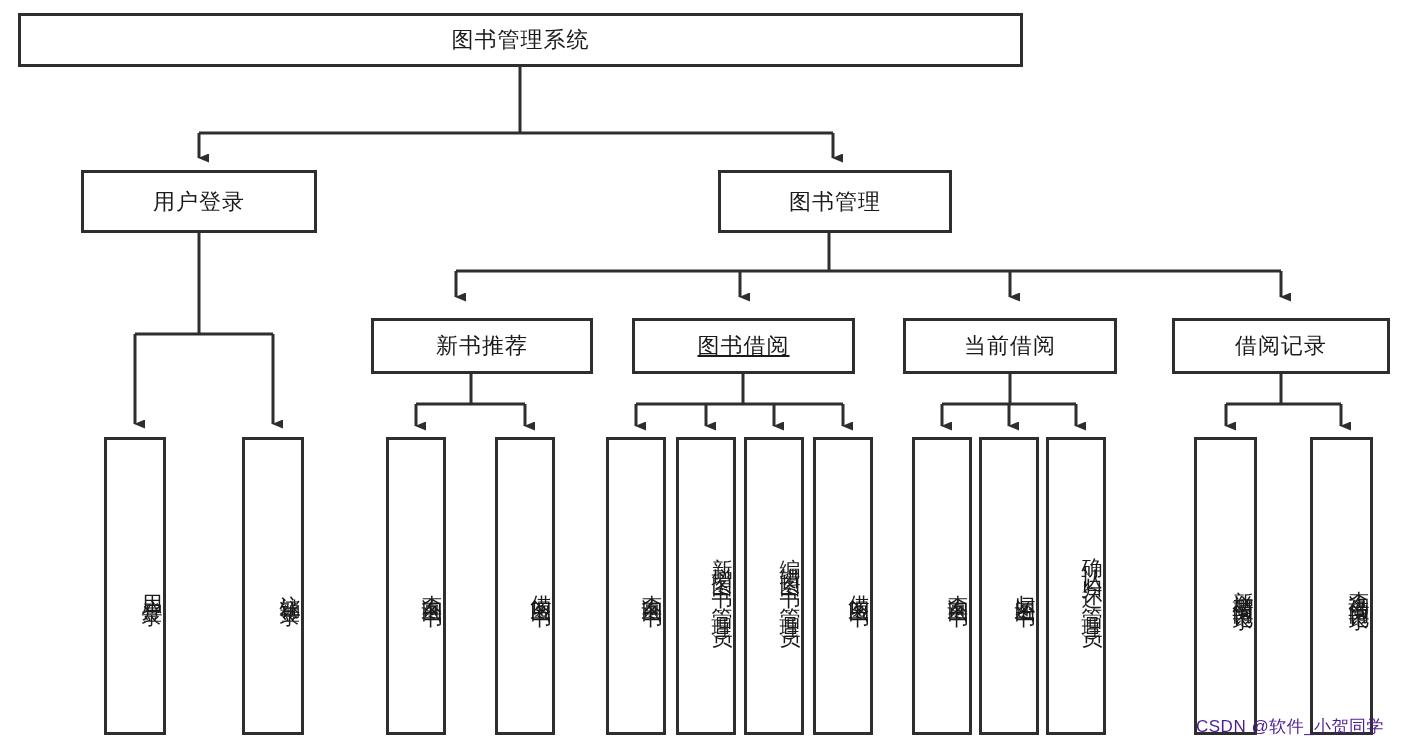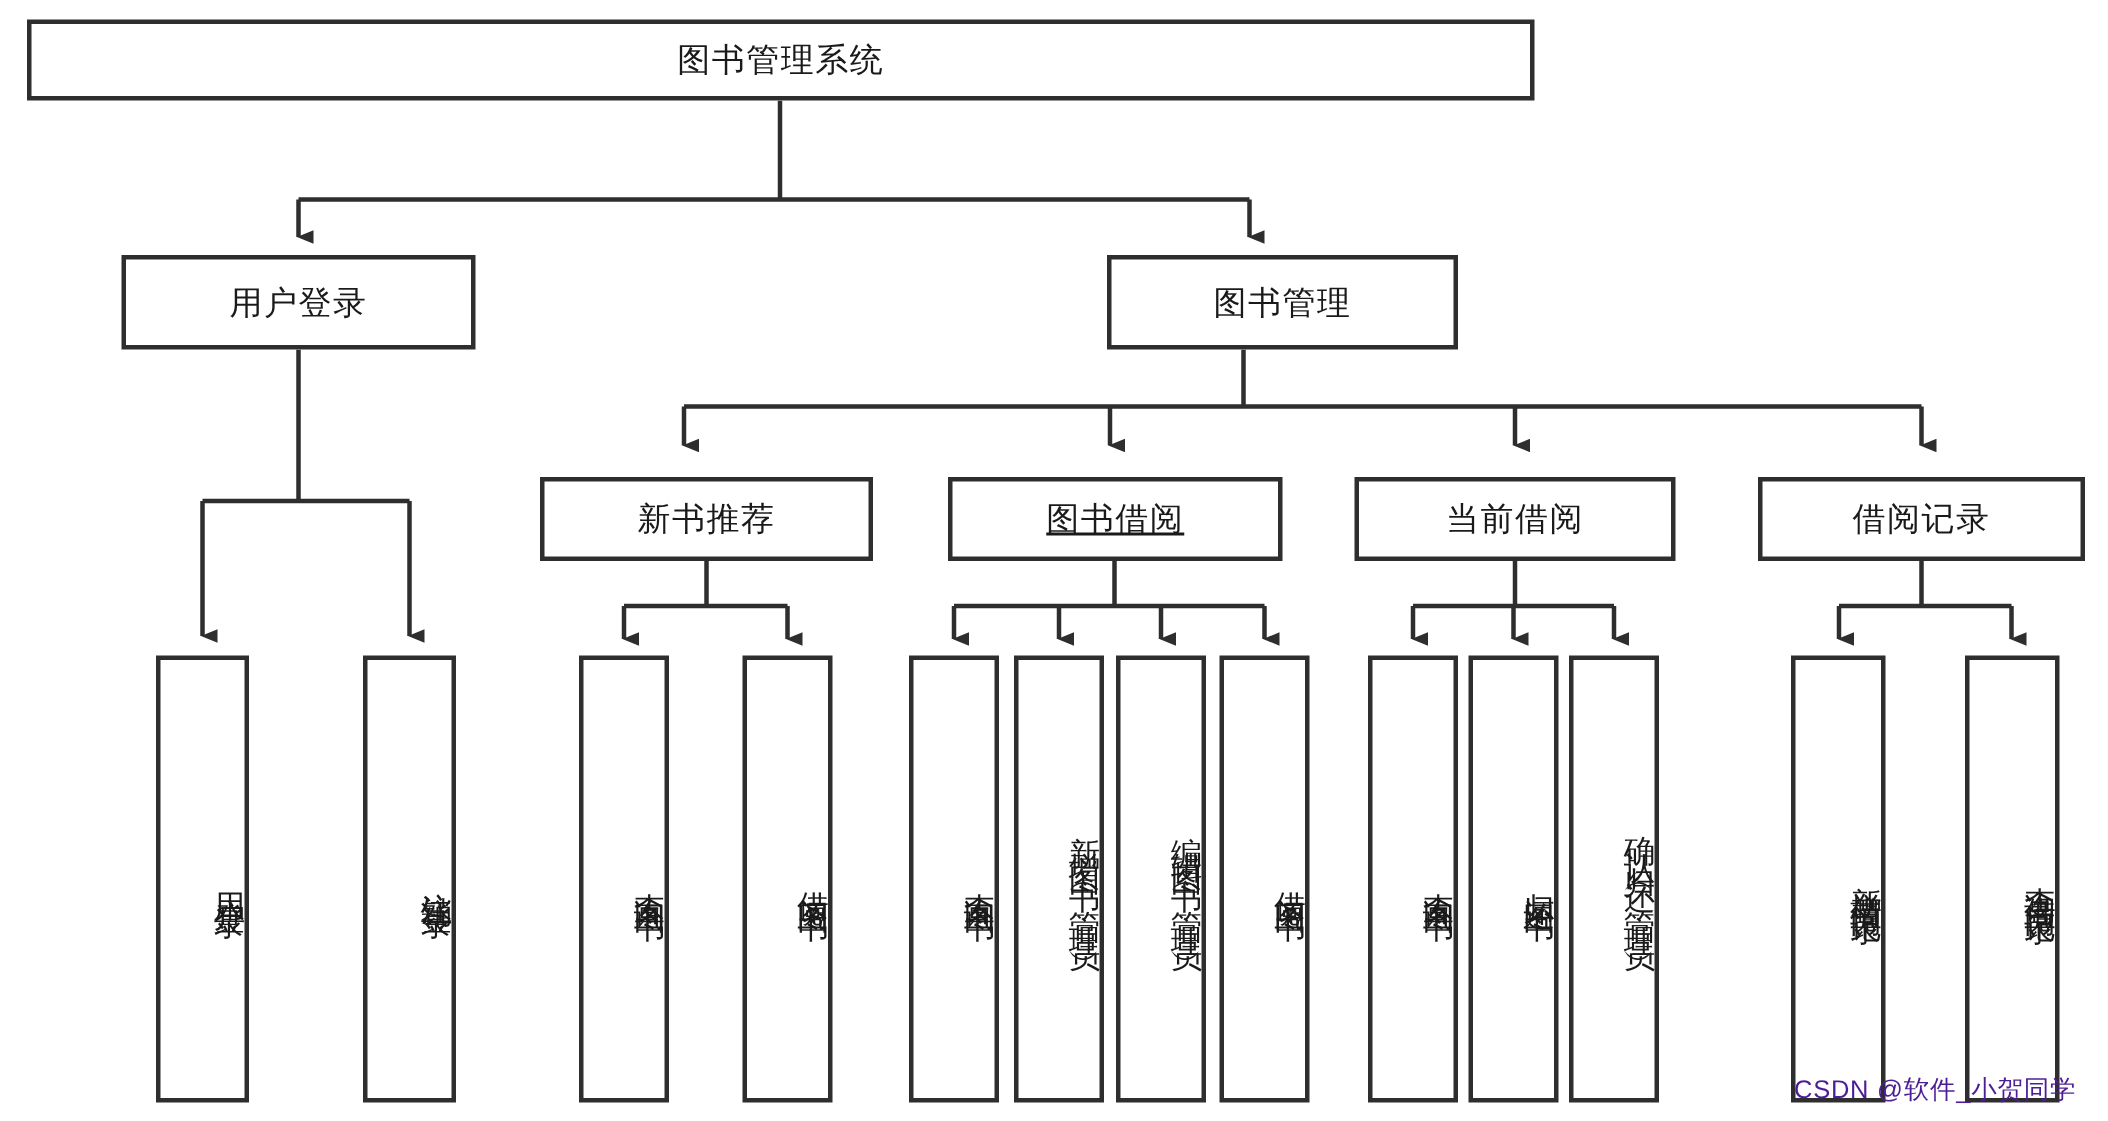--- a/index.html
+++ b/index.html
@@ -73,25 +73,25 @@
     </g>
   </svg>
 
   <div class="node h" style="left:18px;top:13px;width:1005px;height:54px;">
     <span>图书管理系统</span>
   </div>
 
   <div class="node h" style="left:81px;top:170px;width:236px;height:63px;">
     <span>用户登录</span>
   </div>
-  <div class="node h" style="left:738px;top:170px;width:234px;height:63px;">
+  <div class="node h" style="left:718px;top:170px;width:234px;height:63px;">
     <span>图书管理</span>
   </div>
 
-  <div class="node h" style="left:360px;top:318px;width:222px;height:56px;">
+  <div class="node h" style="left:371px;top:318px;width:222px;height:56px;">
     <span>新书推荐</span>
   </div>
   <div class="node h" style="left:632px;top:318px;width:223px;height:56px;text-decoration:underline;">
     <span>图书借阅</span>
   </div>
   <div class="node h" style="left:903px;top:318px;width:214px;height:56px;">
     <span>当前借阅</span>
   </div>
   <div class="node h" style="left:1172px;top:318px;width:218px;height:56px;">
     <span>借阅记录</span>

